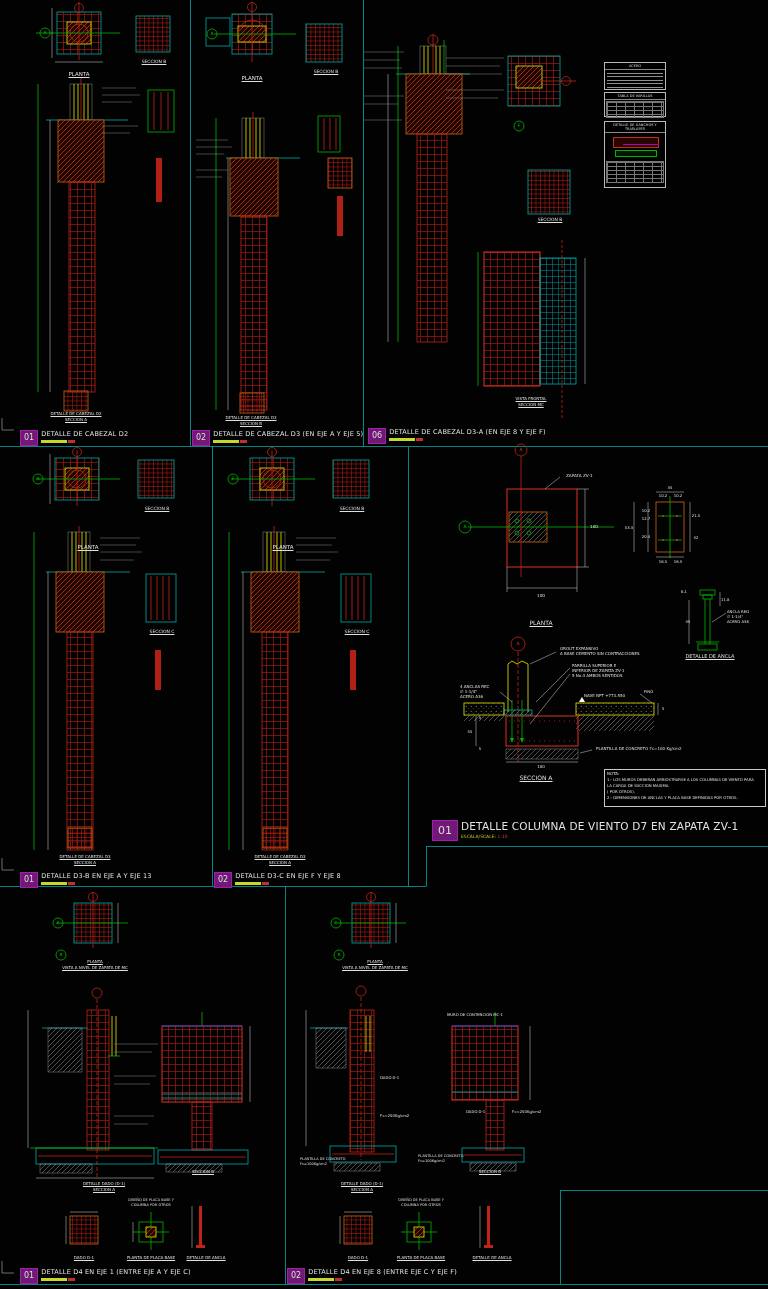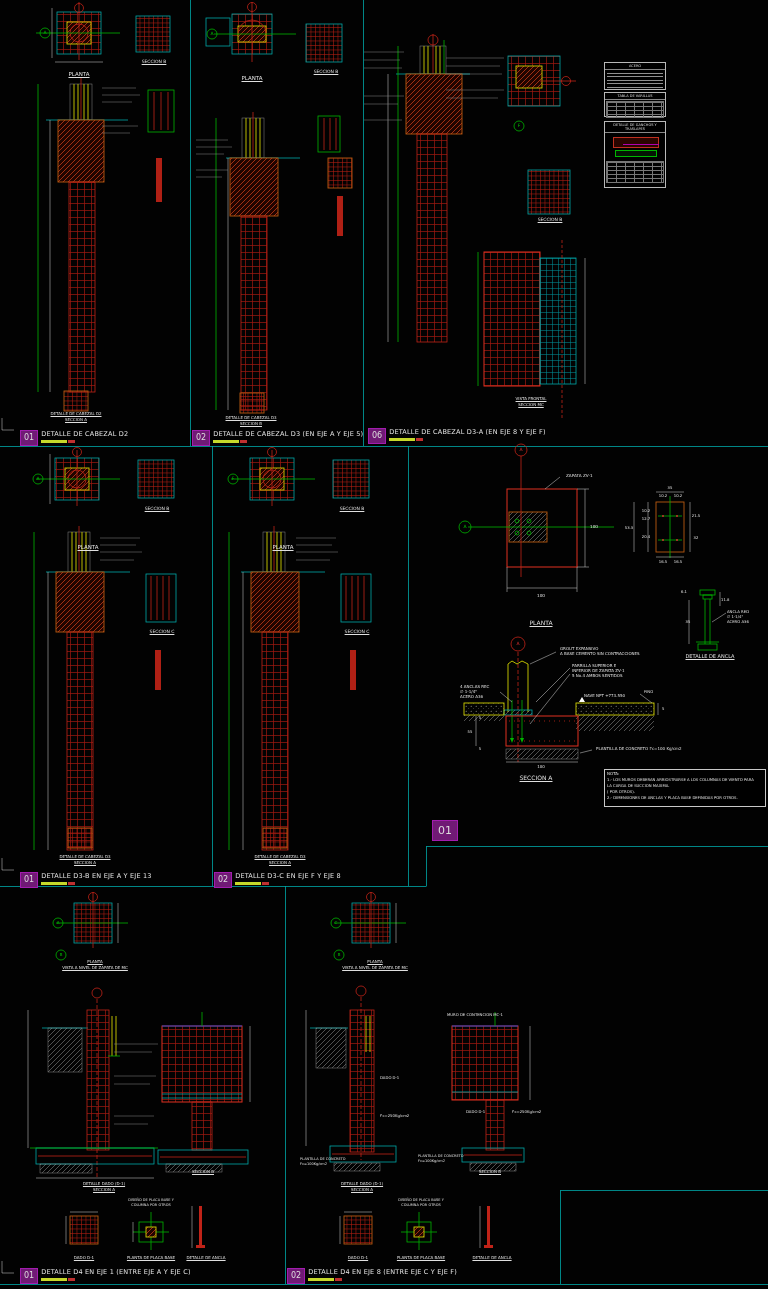--- a/index.html
+++ b/index.html
@@ -521,20 +521,26 @@
   <div class="tcol">
         <span class="ttext">DETALLE D3-C EN EJE F Y EJE 8</span>
     <span class="sbar">
           <i class="sy1"></i>
           <i class="sr1"></i>
         </span>
       </div>
 </div>
 <div class="tbar big" style="left:432px;top:820px">
   <span class="tnum">01</span>
+  <div class="tcol">
+        <span class="ttext">DETALLE COLUMNA DE VIENTO D7 EN ZAPATA ZV-1</span>
+    <span class="tscale">
+      <i>ESCALA/SCALE:</i> <i class="sval">1:10</i>
+    </span>
+      </div>
 </div>
 <div class="tbar" style="left:20px;top:1268px">
   <span class="tnum">01</span>
   <div class="tcol">
         <span class="ttext">DETALLE D4 EN EJE 1 (ENTRE EJE A Y EJE C)</span>
     <span class="sbar">
           <i class="sy1"></i>
           <i class="sr1"></i>
         </span>
       </div>

